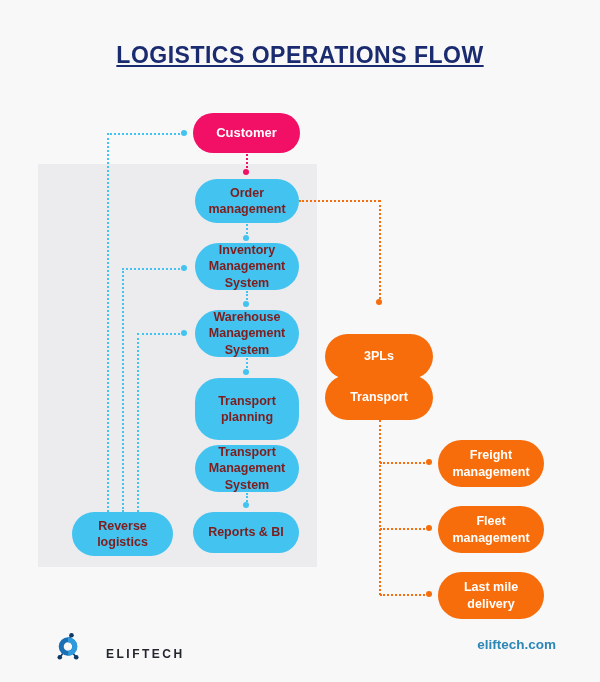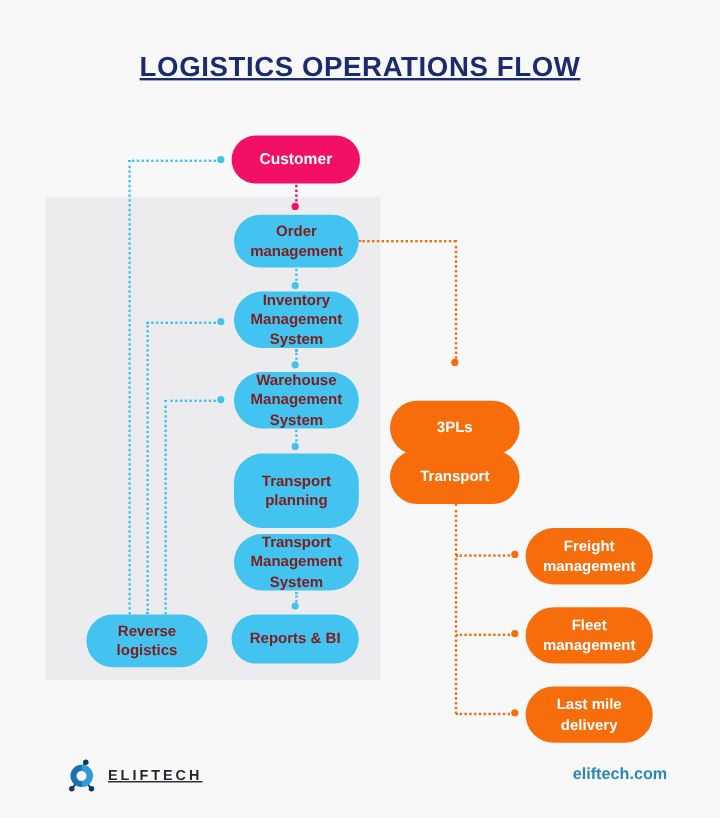--- a/index.html
+++ b/index.html
@@ -49,21 +49,21 @@
   #n-reports  {left:193px;top:512px;width:106px;height:41px;}
   #n-reverse  {left:72px; top:512px;width:101px;height:44px;}
   #n-3pls     {left:325px;top:310px;width:108px;height:45px;margin-top:24px;}
   #n-carriers {left:325px;top:375px;width:108px;height:45px;}
   #n-freight  {left:438px;top:440px;width:106px;height:47px;}
   #n-fleet    {left:438px;top:506px;width:106px;height:47px;}
   #n-lastmile {left:438px;top:572px;width:106px;height:47px;}
 
   
   .brand{
-    position:absolute;left:55px;top:631px;display:flex;align-items:center;gap:9px;text-decoration:underline;
+    position:absolute;left:55px;top:631px;display:flex;align-items:flex-end;gap:25px;
   }
   .brand-text{
     font-size:12px;font-weight:bold;letter-spacing:2.5px;color:#23262D;
   }
   .website{
     position:absolute;right:44px;top:637px;
     font-size:13.5px;font-weight:bold;color:#2C87B6;text-decoration:none;
   }
 </style>
 </head>

